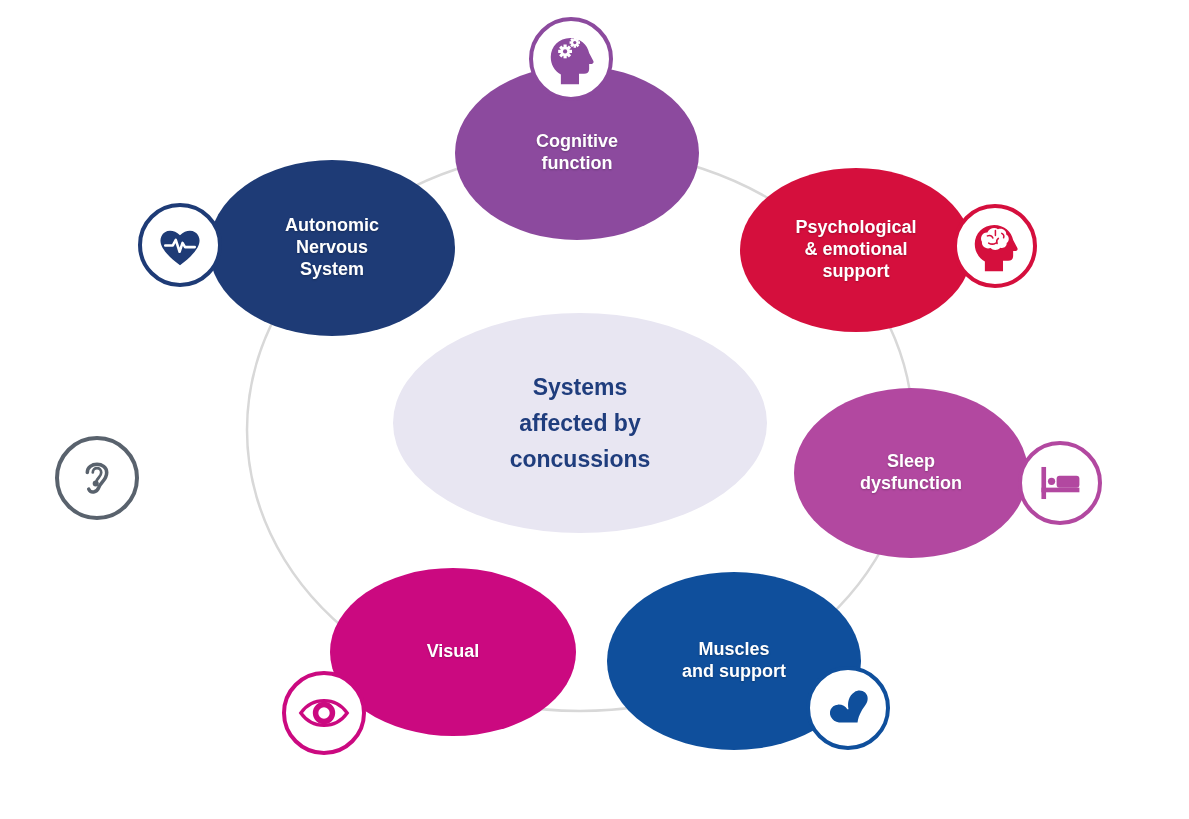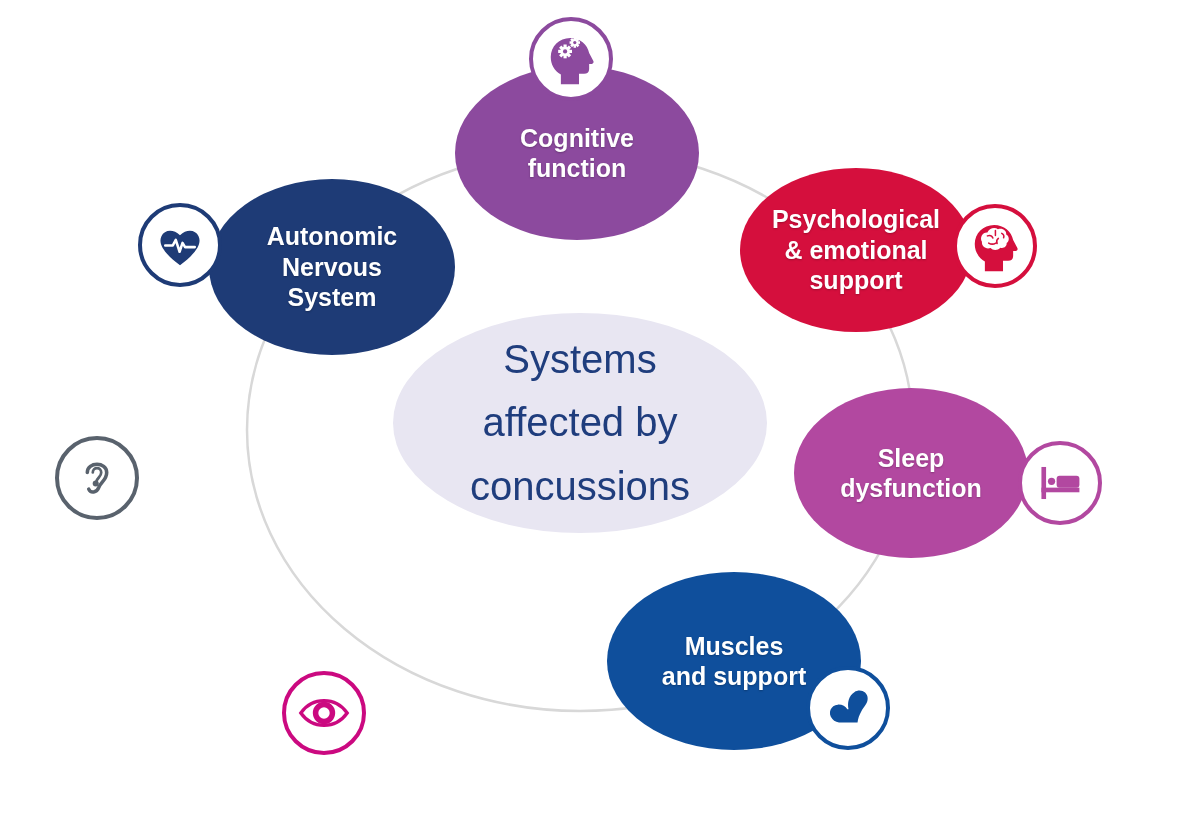--- a/index.html
+++ b/index.html
@@ -32,21 +32,21 @@
     background: var(--c);
     display: flex;
     align-items: center;
     justify-content: center;
     text-align: center;
     z-index: 2;
   }
   .bubble .label {
     color: #ffffff;
     font-weight: 700;
-    font-size: 25px;
+    font-size: 18px;
     line-height: 1.22;
     white-space: pre-line;
     text-shadow: 0 1px 2px rgba(0,0,0,0.25);
   }
   .badge {
     position: absolute;
     width: 84px;
     height: 84px;
     border-radius: 50%;
     background: #ffffff;
@@ -66,39 +66,39 @@
     border-radius: 50%;
     background: var(--center-fill, #e8e6f2);
     display: flex;
     align-items: center;
     justify-content: center;
     text-align: center;
     z-index: 2;
   }
   .center-bubble .center-title {
     color: var(--center-text, #1f3d7d);
-    font-weight: 400;
-    font-size: 40px;
+    font-weight: 700;
+    font-size: 23px;
     line-height: 1.58;
     white-space: pre-line;
   }
   
   .bubble.cognitive   { left: 455px; top: 66px;  width: 244px; height: 174px; }
   .badge.cognitive    { left: 529px; top: 17px; }
   .bubble.psych       { left: 740px; top: 168px; width: 232px; height: 164px; }
   .badge.psych        { left: 953px; top: 204px; }
   .bubble.sleep       { left: 794px; top: 388px; width: 234px; height: 170px; }
   .badge.sleep        { left: 1018px; top: 441px; }
   .bubble.muscles     { left: 607px; top: 572px; width: 254px; height: 178px; }
   .badge.muscles      { left: 806px; top: 666px; }
   .bubble.visual      { left: 330px; top: 568px; width: 246px; height: 168px; }
   .badge.visual       { left: 282px; top: 671px; }
   .bubble.vestibular  { left: 125px; top: 396px; width: 246px; height: 164px; }
   .badge.vestibular   { left: 55px;  top: 436px; }
-  .bubble.ans         { left: 209px; top: 179px; width: 246px; height: 176px; }
+  .bubble.ans         { left: 209px; top: 160px; width: 246px; height: 176px; }
   .badge.ans          { left: 138px; top: 203px; }
 </style>
 </head>
 <body>
 
 <div class="stage" style="--ring-color: #d8d8d8; --center-fill: #e8e6f2; --center-text: #1f3d7d; background: rgb(255, 255, 255);">
 
   <svg class="ring-svg" viewBox="0 0 1189 819" aria-hidden="true">
     <ellipse cx="580" cy="430" rx="333" ry="281"></ellipse>
   </svg>
@@ -164,20 +164,23 @@
   <div class="bubble muscles" style="--c: #0f4f9c;">
     <span class="label">Muscles
 and support</span>
   </div>
   <div class="badge muscles" style="--c: #0f4f9c;">
     <svg width="54" height="54" viewBox="0 0 64 64" aria-hidden="true">
       <path d="M13.5 45 C7.5 38 11.5 28.5 20 28 C25 27.7 29 30 31.2 33.5 L32.6 33.5 C31 25.5 32.8 17.5 39.5 13.2 C46.5 8.8 55 12.8 55.3 20.2 C55.6 26.4 51 30.5 48 35.5 C45.4 40 43.8 44.8 43.3 49.3 L25 49.3 C19.8 49.3 16 48 13.5 45 Z" fill="currentColor"></path>
     </svg>
   </div>
 
+  <div class="bubble visual" style="--c: #cb0980;">
+    <span class="label">Visual</span>
+  </div>
   <div class="badge visual" style="--c: #cb0980;">
     <svg width="54" height="54" viewBox="0 0 64 64" aria-hidden="true">
       <path d="M4.5 32 C18.5 12.5 45.5 12.5 59.5 32 C45.5 51.5 18.5 51.5 4.5 32 Z" fill="none" stroke="currentColor" stroke-width="4"></path>
       <circle cx="32" cy="32" r="10" fill="none" stroke="currentColor" stroke-width="6.5"></circle>
     </svg>
   </div>
 
   <div class="badge vestibular" style="--c: #59626d;">
     <svg width="54" height="54" viewBox="0 0 64 64" aria-hidden="true">
       <path d="M20.5 25.5 C20.5 12.5 43.5 12.5 43.5 25.5 C43.5 34.5 36.5 36.5 34 43.5 C31.8 49.5 24.5 50.5 22.2 45.2" fill="none" stroke="currentColor" stroke-width="4.2" stroke-linecap="round"></path>

